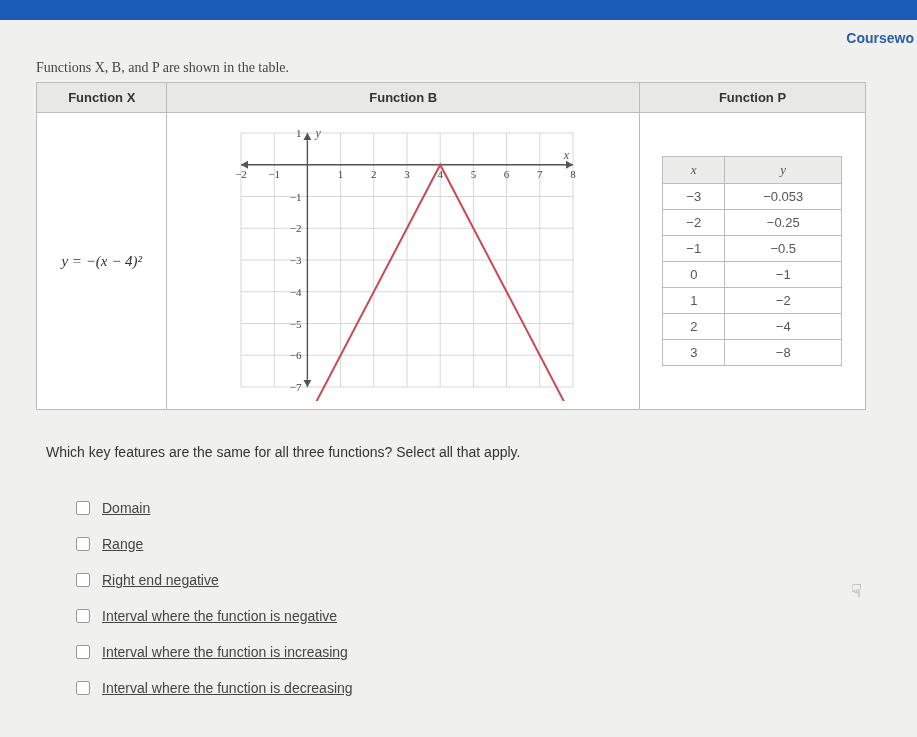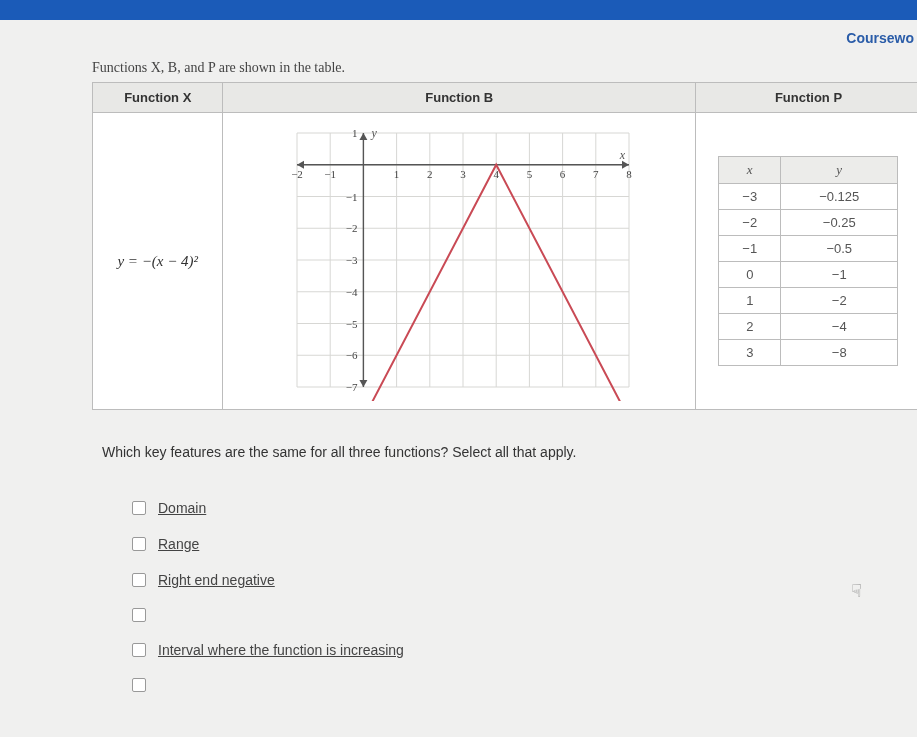--- a/index.html
+++ b/index.html
@@ -21,21 +21,21 @@
   .coursework {
     position: absolute;
     right: 3px;
     top: 30px;
     color: #2a5ca8;
     font-weight: bold;
     font-size: 14px;
     text-align: center;
   }
   .content {
-    padding: 40px 10px 0 92px;
+    padding: 40px 10px 0 36px;
   }
   .intro {
     font-size: 14px;
     color: #444;
     margin-bottom: 6px;
     font-family: Georgia, 'Times New Roman', serif;
   }
   .main-table {
     border-collapse: collapse;
     width: 830px;
@@ -221,21 +221,21 @@
       </td>
       <td class="fp-cell">
         <table class="inner-table">
           <tbody>
                 <tr>
             <th>x</th>
             <th>y</th>
           </tr>
           <tr>
                   <td>−3</td>
-                  <td>−0.125</td>
+                  <td>−0.053</td>
                 </tr>
           <tr>
                   <td>−2</td>
                   <td>−0.25</td>
                 </tr>
           <tr>
                   <td>−1</td>
                   <td>−0.5</td>
                 </tr>
           <tr>
@@ -271,25 +271,27 @@
     <div class="opt">
         <span class="cb"></span>
         <span>Range</span>
       </div>
     <div class="opt">
         <span class="cb"></span>
         <span>Right end negative</span>
       </div>
     <div class="opt">
         <span class="cb"></span>
+        <span>Interval where the function is negative</span>
       </div>
     <div class="opt">
         <span class="cb"></span>
         <span>Interval where the function is increasing</span>
       </div>
     <div class="opt">
         <span class="cb"></span>
+        <span>Interval where the function is decreasing</span>
       </div>
   </div>
 
 </div>
 
 <span class="pointer-icon">☟</span>
 
 </body></html>

